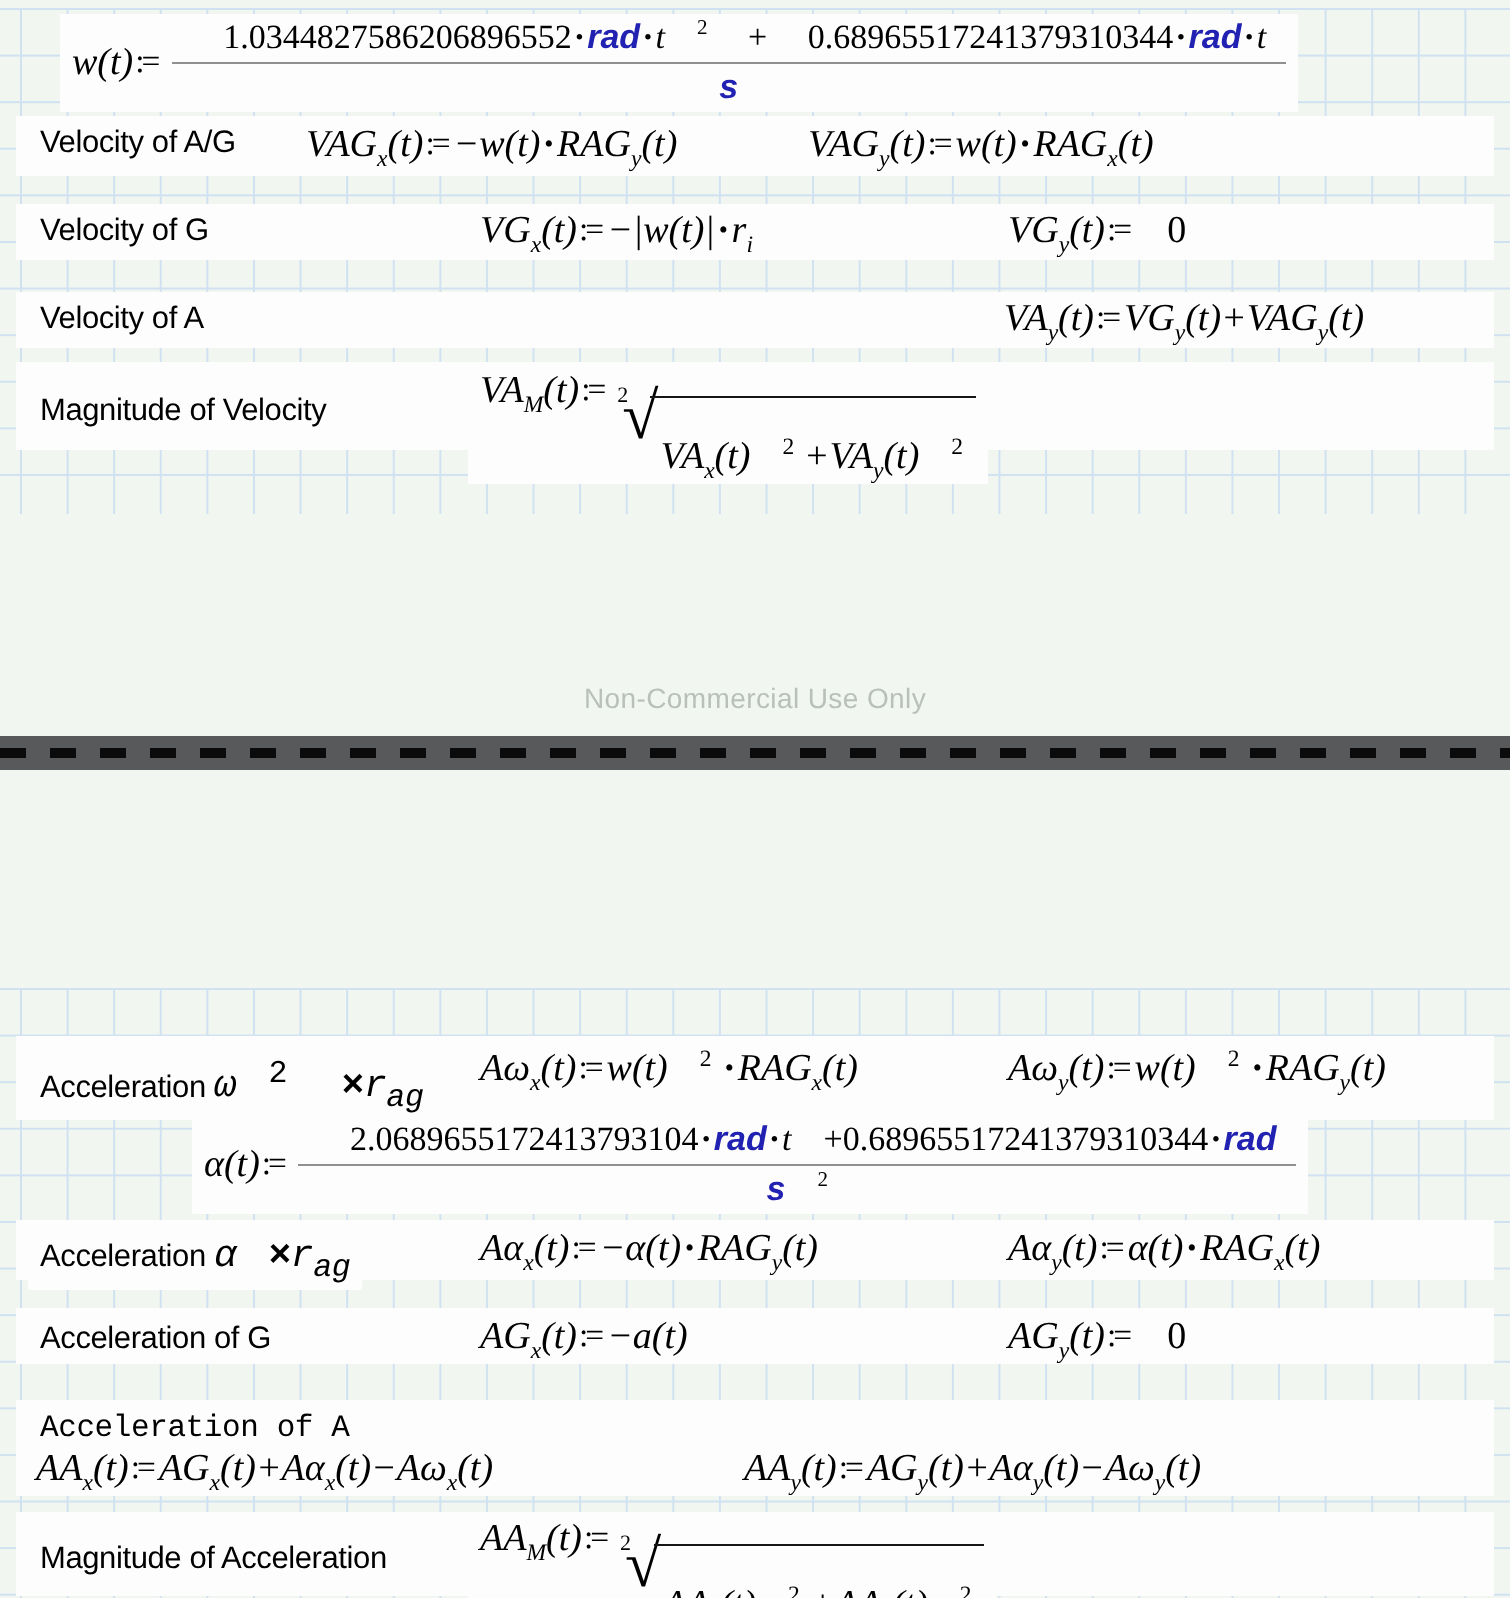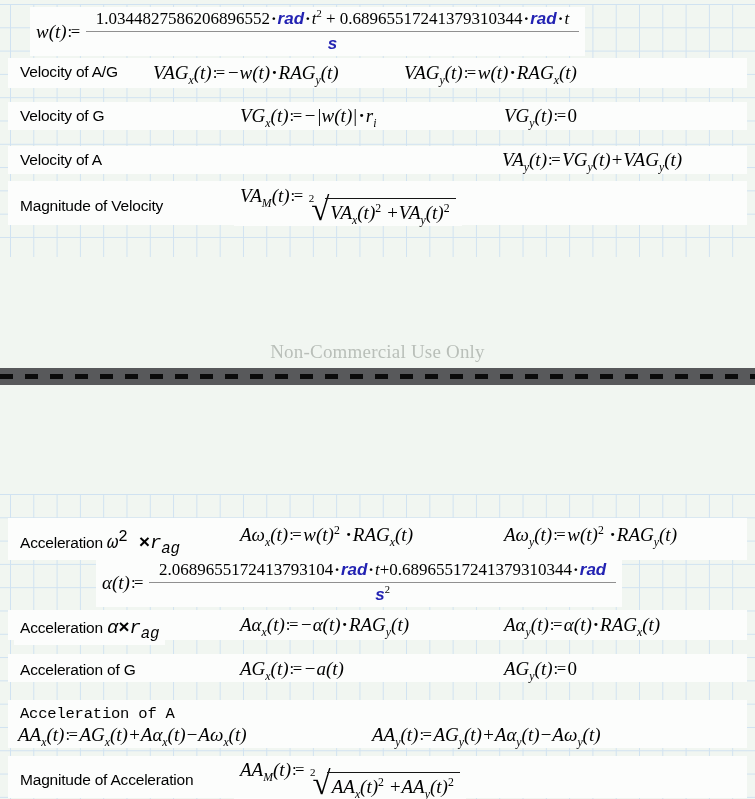--- a/index.html
+++ b/index.html
@@ -17,36 +17,36 @@
   }
   .grid-top{top:4px;height:253px;background-position:10px 0;}
   .grid-bottom{top:494px;height:305px;background-position:10px 0;}
   .stripe{position:absolute;background:var(--stripe_bg,#fcfdfc);}
   .region{position:absolute;background:var(--stripe_bg,#fcfdfc);padding:2px 6px;white-space:nowrap;}
   .lbl{font-family:"Liberation Sans",sans-serif;font-size:15.5px;color:#000;letter-spacing:-0.2px;padding-top:3px;}
   .eq{font-family:"Liberation Serif",serif;font-style:italic;font-size:19px;color:#000;}
   .eq sub{font-size:62%;line-height:0;}
   .eq sup{font-size:62%;line-height:0;}
   .mi{font-family:Liberation Mono, monospace;font-style:italic;font-size:19px;}
-  .up{font-style:normal;}
+  .up{font-style:normal;margin-left:16px;}
   .u{color:var(--unit_blue,#2222b2);font-weight:bold;font-style:italic;font-family:Liberation Sans, sans-serif;}
   .dot{font-style:normal;font-weight:bold;padding:0 1px;}
   .asgn{font-style:normal;letter-spacing:-1.5px;margin:0 3px 0 1px;font-size:0.88em;position:relative;top:-1px;}
   .frwrap,.frac{display:inline-flex;}
   .region.frac-region{display:inline-flex;align-items:center;}
   .frac{flex-direction:column;align-items:center;margin-left:4px;}
   .frac .num{font-size:17px;padding:0 10px 2px 10px;border-bottom:1px solid #909090;}
   .frac .den{font-size:17px;padding-top:2px;}
   .root{display:inline-flex;align-items:flex-start;margin-left:2px;}
   .ridx{font-size:11px;font-style:normal;margin:-5px -3px 0 2px;position:relative;z-index:1;}
   .rsign{font-size:33px;font-style:normal;line-height:25px;margin-right:-4px;}
-  .rcand{border-top:1.6px solid #161616;padding:3px 6px 0 5px;margin-top:1px;}
+  .rcand{border-top:1.6px solid #161616;padding:19px 6px 0 5px;margin-top:1px;}
   .watermark{
     position:absolute;left:0;top:341px;width:755px;text-align:center;
-    font-size:19px;color:var(--watermark_gray,#b9bfb9);letter-spacing:0.2px;font-family:Liberation Serif, serif;
+    font-size:14px;color:var(--watermark_gray,#b9bfb9);letter-spacing:0.2px;
   }
   .pagebreak{position:absolute;left:0;top:368px;width:755px;height:17px;background:var(--bar_bg,#58595b);}
   .pagebreak .dashes{
     height:5px;margin-top:6px;
     background-image:repeating-linear-gradient(90deg,var(--bar_dash,#0b0b0b) 0 13px,transparent 13px 25px);
   }
 </style>
 </head>
 <body>
 

